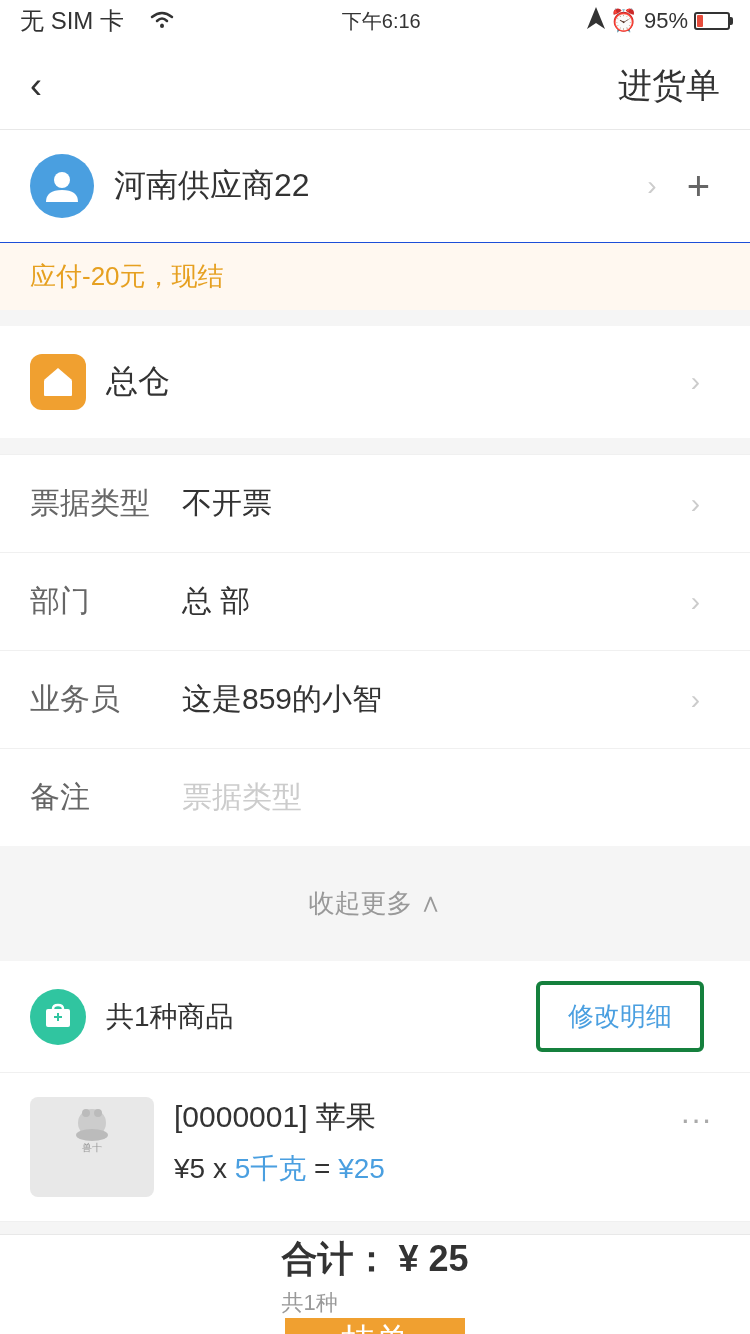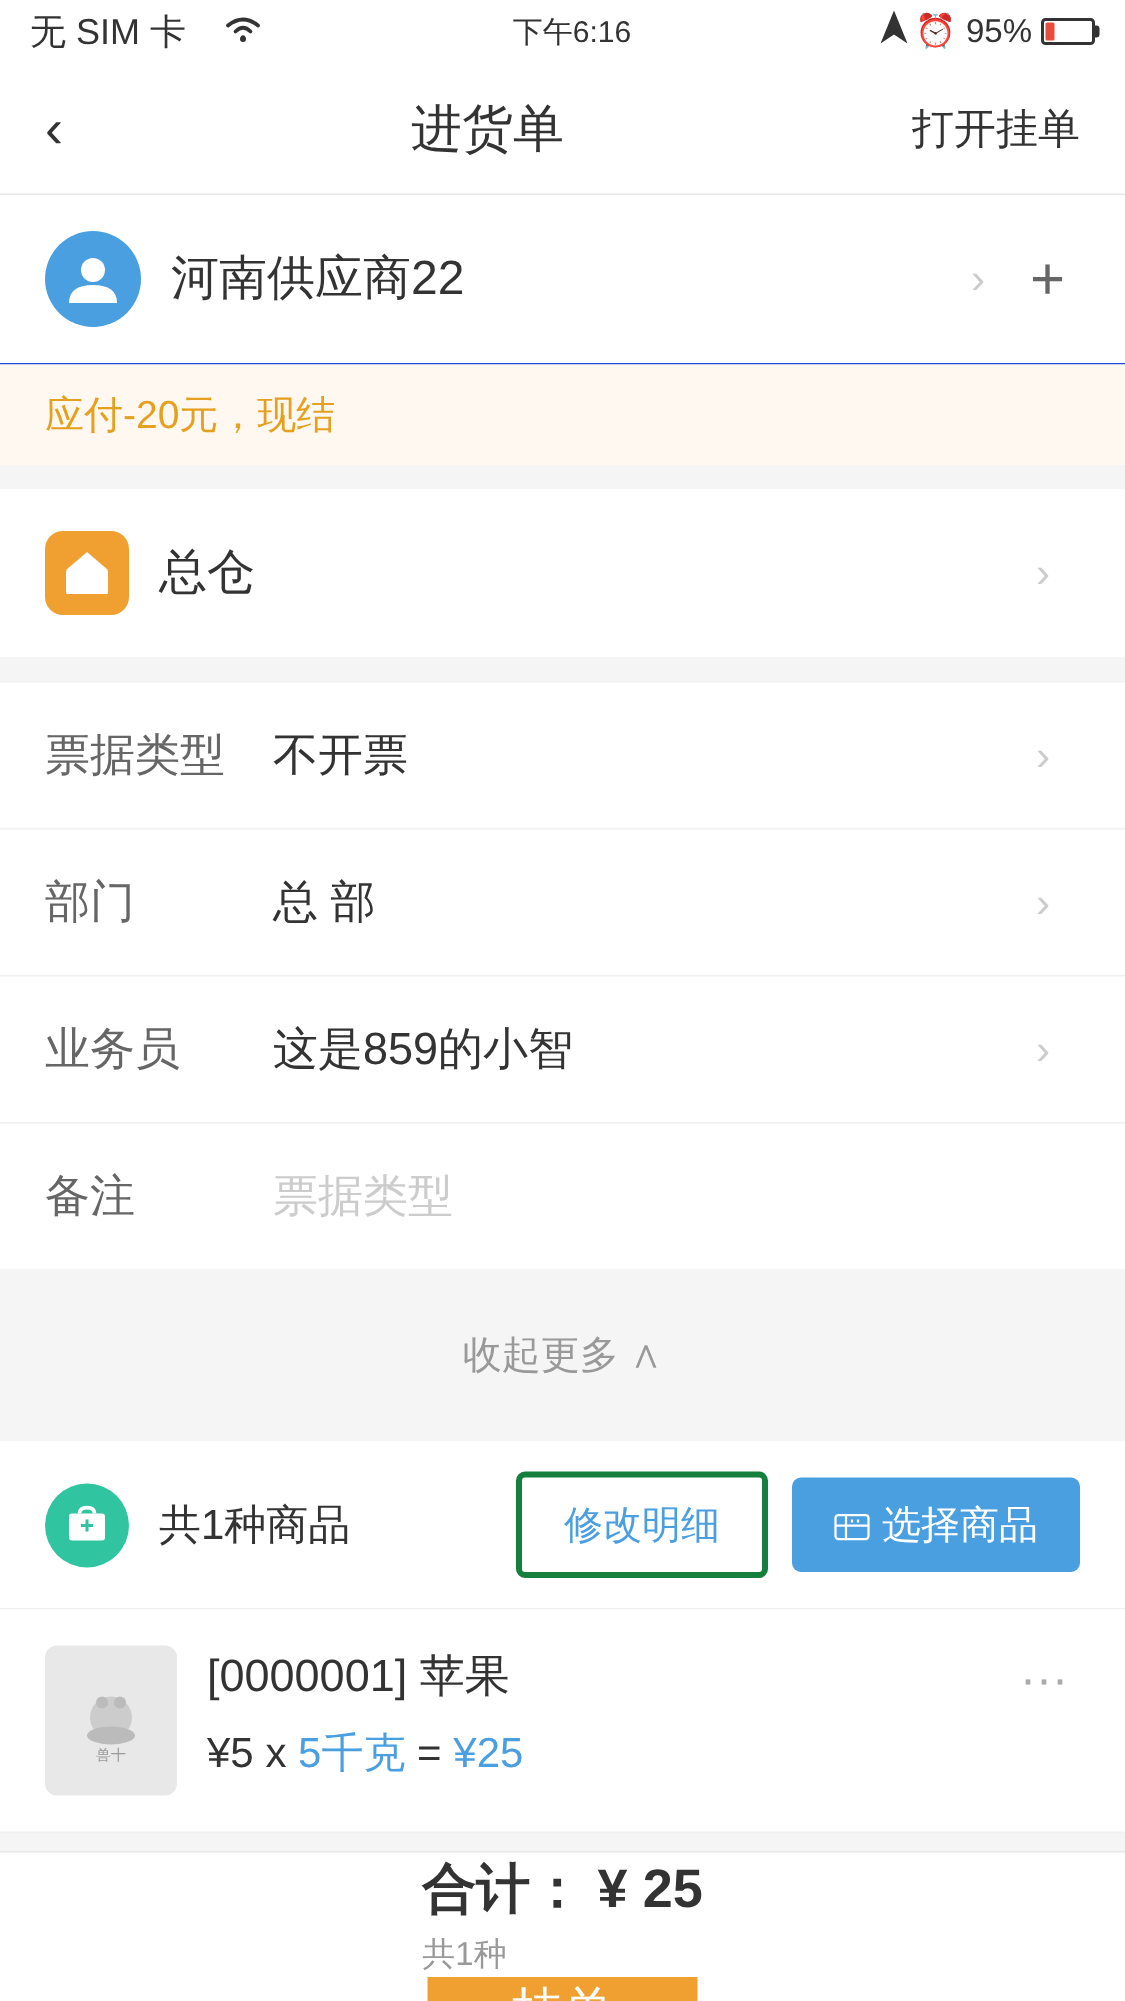--- a/index.html
+++ b/index.html
@@ -185,26 +185,26 @@
 
     
     .product-item {
       display: flex;
       align-items: flex-start;
       padding: 24px 30px;
       background: #fff;
       border-bottom: 1px solid #f0f0f0;
     }
     .product-thumb {
-      width: 88px; height: 100px;
+      width: 124px; height: 100px;
       background: #e8e8e8;
       border-radius: 8px;
       margin-right: 20px;
       display: flex;
-      align-items: center;
+      align-items: flex-start;
       justify-content: center;
       color: #aaa;
       font-size: 20px;
       flex-shrink: 0;
     }
     .product-info { flex: 1; }
     .product-name { font-size: 30px; color: #333; margin-bottom: 12px; }
     .product-price { font-size: 28px; color: #333; }
     .product-price .highlight { color: #4a9fe0; }
     .product-menu { color: #aaa; font-size: 32px; cursor: pointer; align-self: flex-start; padding: 4px 8px; }
@@ -279,21 +279,20 @@
     <span>95%</span>
     <div class="battery">
       <div class="battery-fill"></div>
     </div>
   </div>
 </div>
 
 <div class="nav-bar">
   <span class="nav-back">‹</span>
   <span class="nav-title">进货单</span>
-  <span class="nav-action">打开挂单</span>
 </div>
 
 <div class="content">
 
   <div class="section">
     <div class="supplier-row">
       <div class="supplier-left">
         <div class="supplier-avatar">
           <svg width="36" height="36" viewBox="0 0 36 36" fill="white">
             <circle cx="18" cy="12" r="8"></circle>
@@ -350,30 +349,20 @@
       <div class="products-icon">
         <svg width="32" height="32" viewBox="0 0 32 32" fill="white">
           <rect x="4" y="8" width="24" height="18" rx="2"></rect>
           <path d="M11 8 Q11 4 16 4 Q21 4 21 8" stroke="white" stroke-width="2.5" fill="none"></path>
           <line x1="12" y1="16" x2="20" y2="16" stroke="#30c5a0" stroke-width="2"></line>
           <line x1="16" y1="12" x2="16" y2="20" stroke="#30c5a0" stroke-width="2"></line>
         </svg>
       </div>
       <span class="products-count">共1种商品</span>
       <button class="btn-outline">修改明细</button>
-      <button class="btn-filled">
-        <svg width="24" height="22" viewBox="0 0 24 22" fill="white">
-          <rect x="1" y="4" width="22" height="16" rx="2" stroke="white" stroke-width="1.5" fill="none"></rect>
-          <line x1="8" y1="4" x2="8" y2="20" stroke="white" stroke-width="1.5"></line>
-          <line x1="1" y1="11" x2="23" y2="11" stroke="white" stroke-width="1.5"></line>
-          <line x1="12" y1="7" x2="12" y2="9" stroke="white" stroke-width="1.5"></line>
-          <line x1="16" y1="7" x2="16" y2="9" stroke="white" stroke-width="1.5"></line>
-        </svg>
-        <span>选择商品</span>
-      </button>
     </div>
 
     <div class="product-item">
       <div class="product-thumb">
         <svg width="56" height="56" viewBox="0 0 56 56">
           <circle cx="28" cy="26" r="14" fill="#ccc"></circle>
           <circle cx="22" cy="16" r="4" fill="#bbb"></circle>
           <circle cx="34" cy="16" r="4" fill="#bbb"></circle>
           <ellipse cx="28" cy="38" rx="16" ry="6" fill="#bbb"></ellipse>
           <text x="28" y="54" text-anchor="middle" font-size="10" fill="#999">兽十</text>

